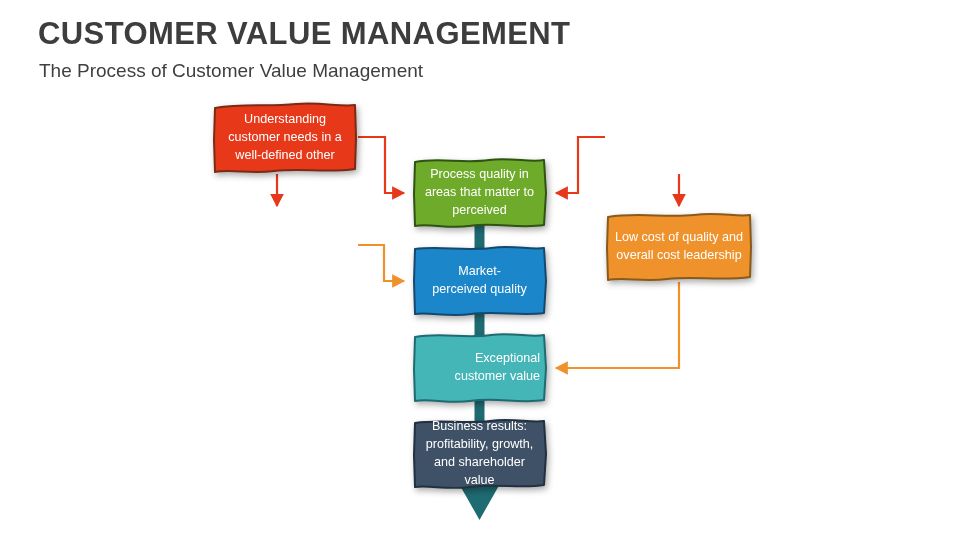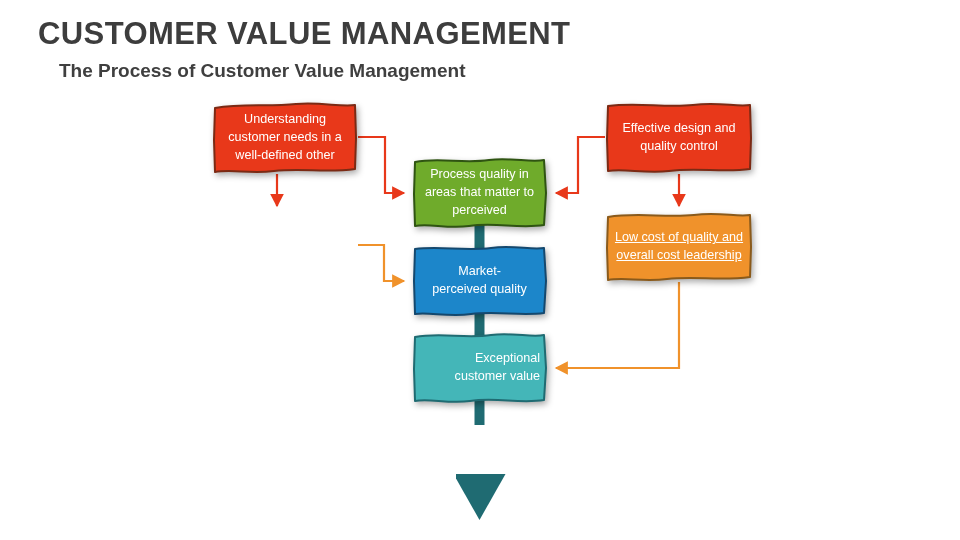--- a/index.html
+++ b/index.html
@@ -32,24 +32,23 @@
     letter-spacing: 0.4px;
     color: #3d3d3d;
     white-space: nowrap;
     text-align: right;
   }
   .subtitle {
     position: absolute;
     left: 39px;
     top: 60px;
     font-size: 19px;
-    font-weight: bold;
+    font-weight: normal;
     color: #3f3f3f;
     white-space: nowrap;
-    margin-left: 20px;
   }
 
   
   .diagram {
     position: absolute;
     left: 0;
     top: 0;
     width: 776px;
     height: 540px;
   }
@@ -96,21 +95,21 @@
   }
 
   
   #n-understanding { left: 212px; top: 102px; width: 146px; height: 72px; }
   #n-advertising   { left: 212px; top: 212px; width: 146px; height: 70px; }
   #n-superior      { left: 411px; top: 157px; width: 137px; height: 72px; }
   #n-market        { left: 411px; top: 245px; width: 137px; height: 72px; justify-content: center; }
   #n-exceptional   { left: 411px; top: 332px; width: 137px; height: 72px; text-align: right; }
   #n-business      { left: 411px; top: 418px; width: 137px; height: 72px; }
   #n-effective     { left: 605px; top: 102px; width: 148px; height: 72px; }
-  #n-lowcost       { left: 605px; top: 212px; width: 148px; height: 70px; text-decoration: underline; }
+  #n-lowcost       { left: 605px; top: 212px; width: 148px; height: 70px; }
 </style>
 </head>
 <body>
 
 <div class="slide">
 
   <div class="title">CUSTOMER VALUE MANAGEMENT</div>
   <div class="subtitle">The Process of Customer Value Management</div>
 
   <div class="diagram">
@@ -202,33 +201,34 @@
           <path d="M4,5 C30,0 54,7 80,3 C102,0 121,6 133,3 L135,36 L133,68
                    C109,72 85,65 59,69 C37,72 18,66 4,69 L3,37 Z" fill="#44B6B8" stroke="#1F6B72" stroke-width="2" stroke-linejoin="round"></path>
         </svg>
       </span>
       <span class="label">
         <span>Exceptional</span><br>
         <span>customer value</span>
       </span>
     </div>
 
-
-    <div class="node" id="n-effective">
-      <span class="shape">
-        <svg viewBox="0 0 148 72" preserveAspectRatio="none">
-          <path d="M3,4 C32,0 60,6 88,3 C114,0 132,5 145,3 L146,36 L145,67
-                   C118,71 92,65 64,69 C40,72 19,66 3,69 L2,37 Z" fill="#E8381A" stroke="#7B2A14" stroke-width="2" stroke-linejoin="round"></path>
-        </svg>
-      </span>
-      <span class="label">
-        <span>Effective design and</span><br>
-        <span>quality control</span>
-      </span>
-    </div>
+    <div class="node" id="n-business">
+      <span class="shape">
+        <svg viewBox="0 0 137 72" preserveAspectRatio="none">
+          <path d="M4,5 C29,1 53,6 79,3 C101,0 120,5 133,3 L135,36 L133,67
+                   C110,71 85,65 59,69 C37,72 18,67 4,69 L3,37 Z" fill="#3E5166" stroke="#22303F" stroke-width="2" stroke-linejoin="round"></path>
+        </svg>
+      </span>
+      <span class="label">
+        <span>Business results:</span><br>
+        <span>profitability, growth,</span><br>
+        <span>and shareholder value</span>
+      </span>
+    </div>
+
 
     <div class="node" id="n-lowcost">
       <span class="shape">
         <svg viewBox="0 0 148 70" preserveAspectRatio="none">
           <path d="M3,5 C33,0 60,6 89,3 C114,0 132,5 145,3 L146,35 L145,65
                    C117,69 90,64 62,67 C38,70 19,65 3,68 L2,36 Z" fill="#F0922B" stroke="#8A5A1B" stroke-width="2" stroke-linejoin="round"></path>
         </svg>
       </span>
       <span class="label">
         <span>Low cost of quality and</span><br>

